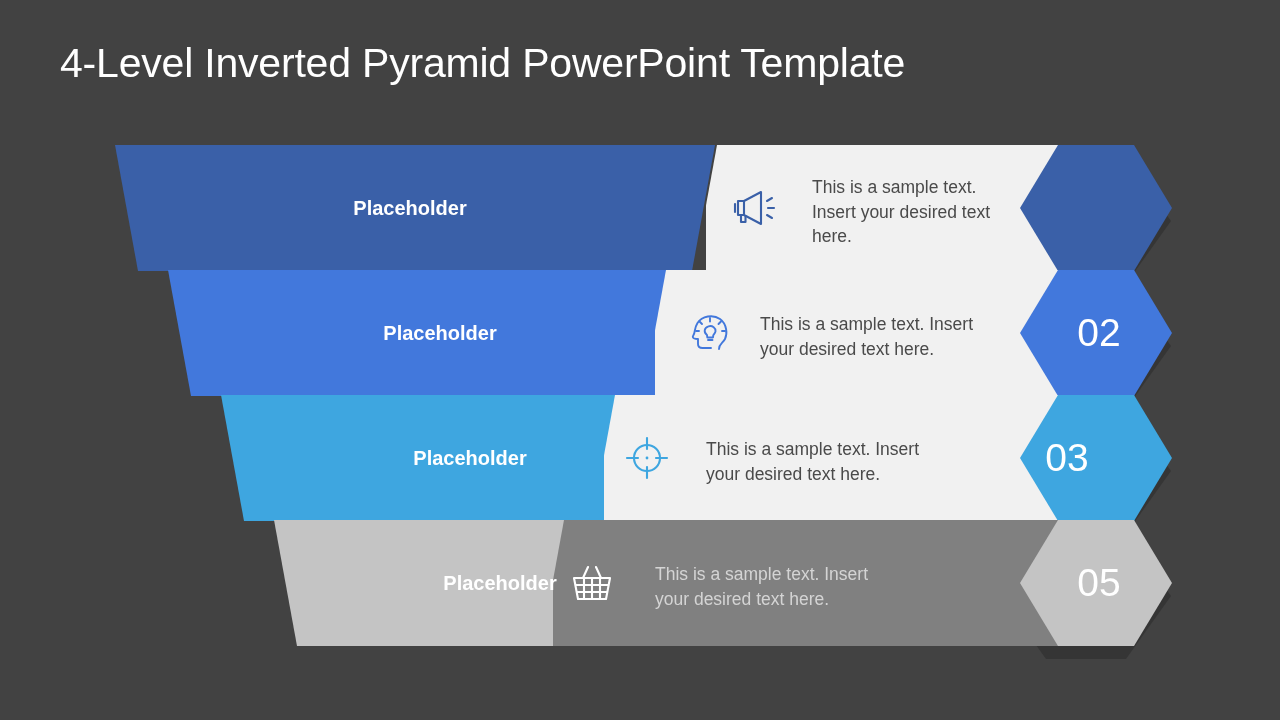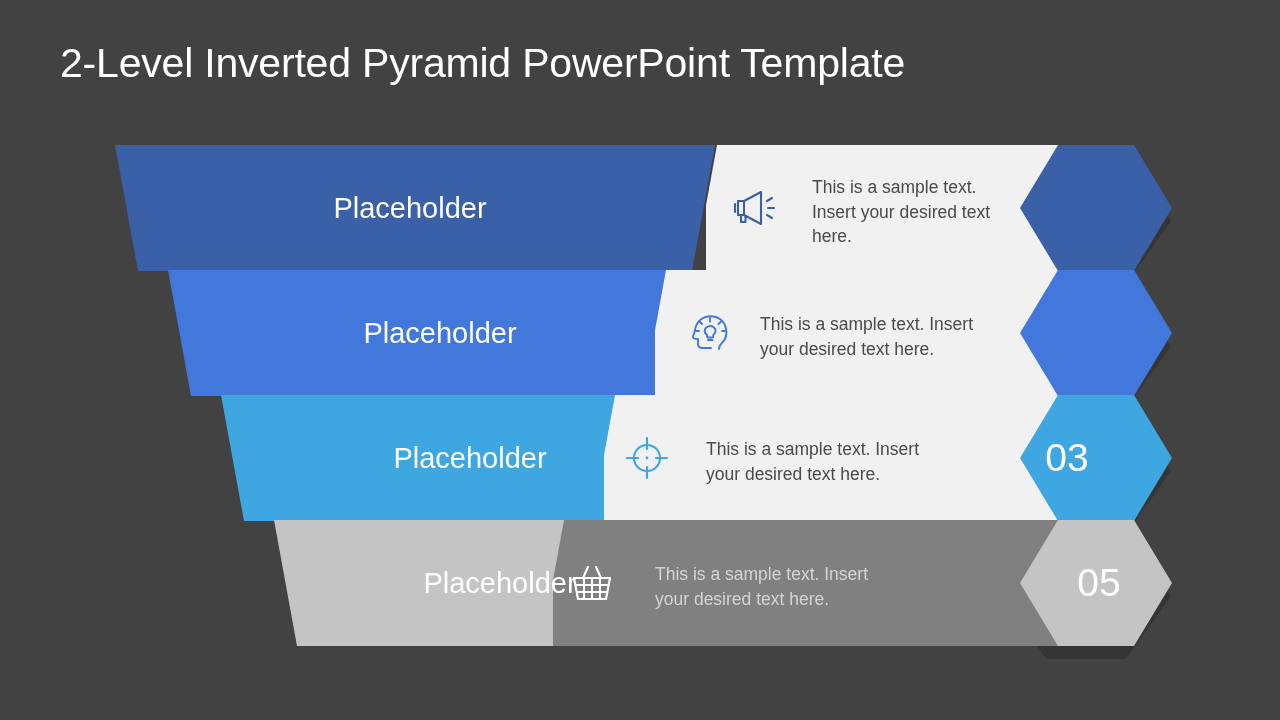--- a/index.html
+++ b/index.html
@@ -21,38 +21,38 @@
   .hex{position:absolute;top:0;height:126px;width:152px;}
   .hexnum{
     position:absolute;top:0;height:126px;width:152px;
     display:flex;align-items:center;justify-content:center;
     font-size:39px;color:#FFFFFF;font-weight:400;
     padding-left:6px;box-sizing:border-box;
   }
   .ph{
     position:absolute;top:0;height:126px;
     display:flex;align-items:center;justify-content:center;
-    font-size:29px;color:#FFFFFF;font-weight:400;
+    font-size:20px;color:#FFFFFF;font-weight:700;
     pointer-events:none;
   }
   .txt{
     position:absolute;top:4px;height:126px;
     display:flex;align-items:center;
     font-size:17.5px;line-height:1.42;color:#4a4a4a;
   }
   .txt.muted{color:#D4D4D4;}
   .ico{position:absolute;top:0;height:126px;display:flex;align-items:center;justify-content:center;width:64px;}
   .shadow{position:absolute;pointer-events:none;}
 </style>
 </head>
 <body style="background: rgb(66, 66, 66);">
 
 <div id="slide">
 
-  <div id="title">2-Level Inverted Pyramid PowerPoint Template</div>
+  <div id="title">4-Level Inverted Pyramid PowerPoint Template</div>
 
   <div class="row" style="top:145px;">
     <svg class="shadow" style="left:1000px;top:0;width:200px;height:140px;" viewBox="0 0 200 140">
       <polygon points="40,6 120,6 165,69 120,132 40,132 -5,69" fill="#2b2b2b" opacity="0.55" transform="translate(6,7)"></polygon>
     </svg>
     <svg class="trap" style="left:115px;width:600px;" viewBox="0 0 600 126" preserveAspectRatio="none">
       <polygon points="0,0 600,0 577,126 23,126" fill="#3A60A8"></polygon>
     </svg>
     <svg class="panel" style="left:706px;width:360px;" viewBox="0 0 360 126" preserveAspectRatio="none">
       <polygon points="11,0 360,0 360,126 -12,126" fill="#F1F1F1"></polygon>
@@ -81,20 +81,21 @@
     </svg>
     <svg class="trap" style="left:168px;width:600px;" viewBox="0 0 600 126" preserveAspectRatio="none">
       <polygon points="0,0 600,0 577,126 23,126" fill="#4278DC"></polygon>
     </svg>
     <svg class="panel" style="left:655px;width:411px;" viewBox="0 0 411 126" preserveAspectRatio="none">
       <polygon points="11,0 411,0 411,126 -12,126" fill="#F1F1F1"></polygon>
     </svg>
     <svg class="hex" style="left:1020px;" viewBox="0 0 152 126">
       <polygon points="38,0 114,0 152,63 114,126 38,126 0,63" fill="#4278DC"></polygon>
     </svg>
+    <div class="hexnum" style="left:1020px;">02</div>
     <div class="ph" style="left:190px;width:500px;">Placeholder</div>
     <div class="ico" style="left:680px;">
       <svg width="46" height="44" viewBox="0 0 46 44" fill="none" stroke="#4278DC" stroke-width="1.9" stroke-linecap="round" stroke-linejoin="round">
         <path d="M30 38 C30 33 34 32 36 28 C38.5 23 38 13 31 8 C24 3 13 5 8.5 12 C5 17.5 6.5 21 4.5 24 C3 26.2 4 27.5 6.5 27.8 L9 28 L9 33 C9 35.5 10.5 37 13.5 37 L22 37"></path>
         <path d="M18 24 C14.5 21.5 15 16.5 19.5 15.3 C23.5 14.2 27 17 26.5 20.3 C26.2 22.2 25 23 24.3 24.2 L24 26.5 L18.3 26.5 Z"></path>
         <path d="M19 29 L23.5 29"></path>
         <path d="M21 10.5 L21 7"></path>
         <path d="M13 13 L10.5 10.5"></path>
           <path d="M29.5 13 L32 10.5"></path>
         <path d="M10 20 L7 20"></path>

